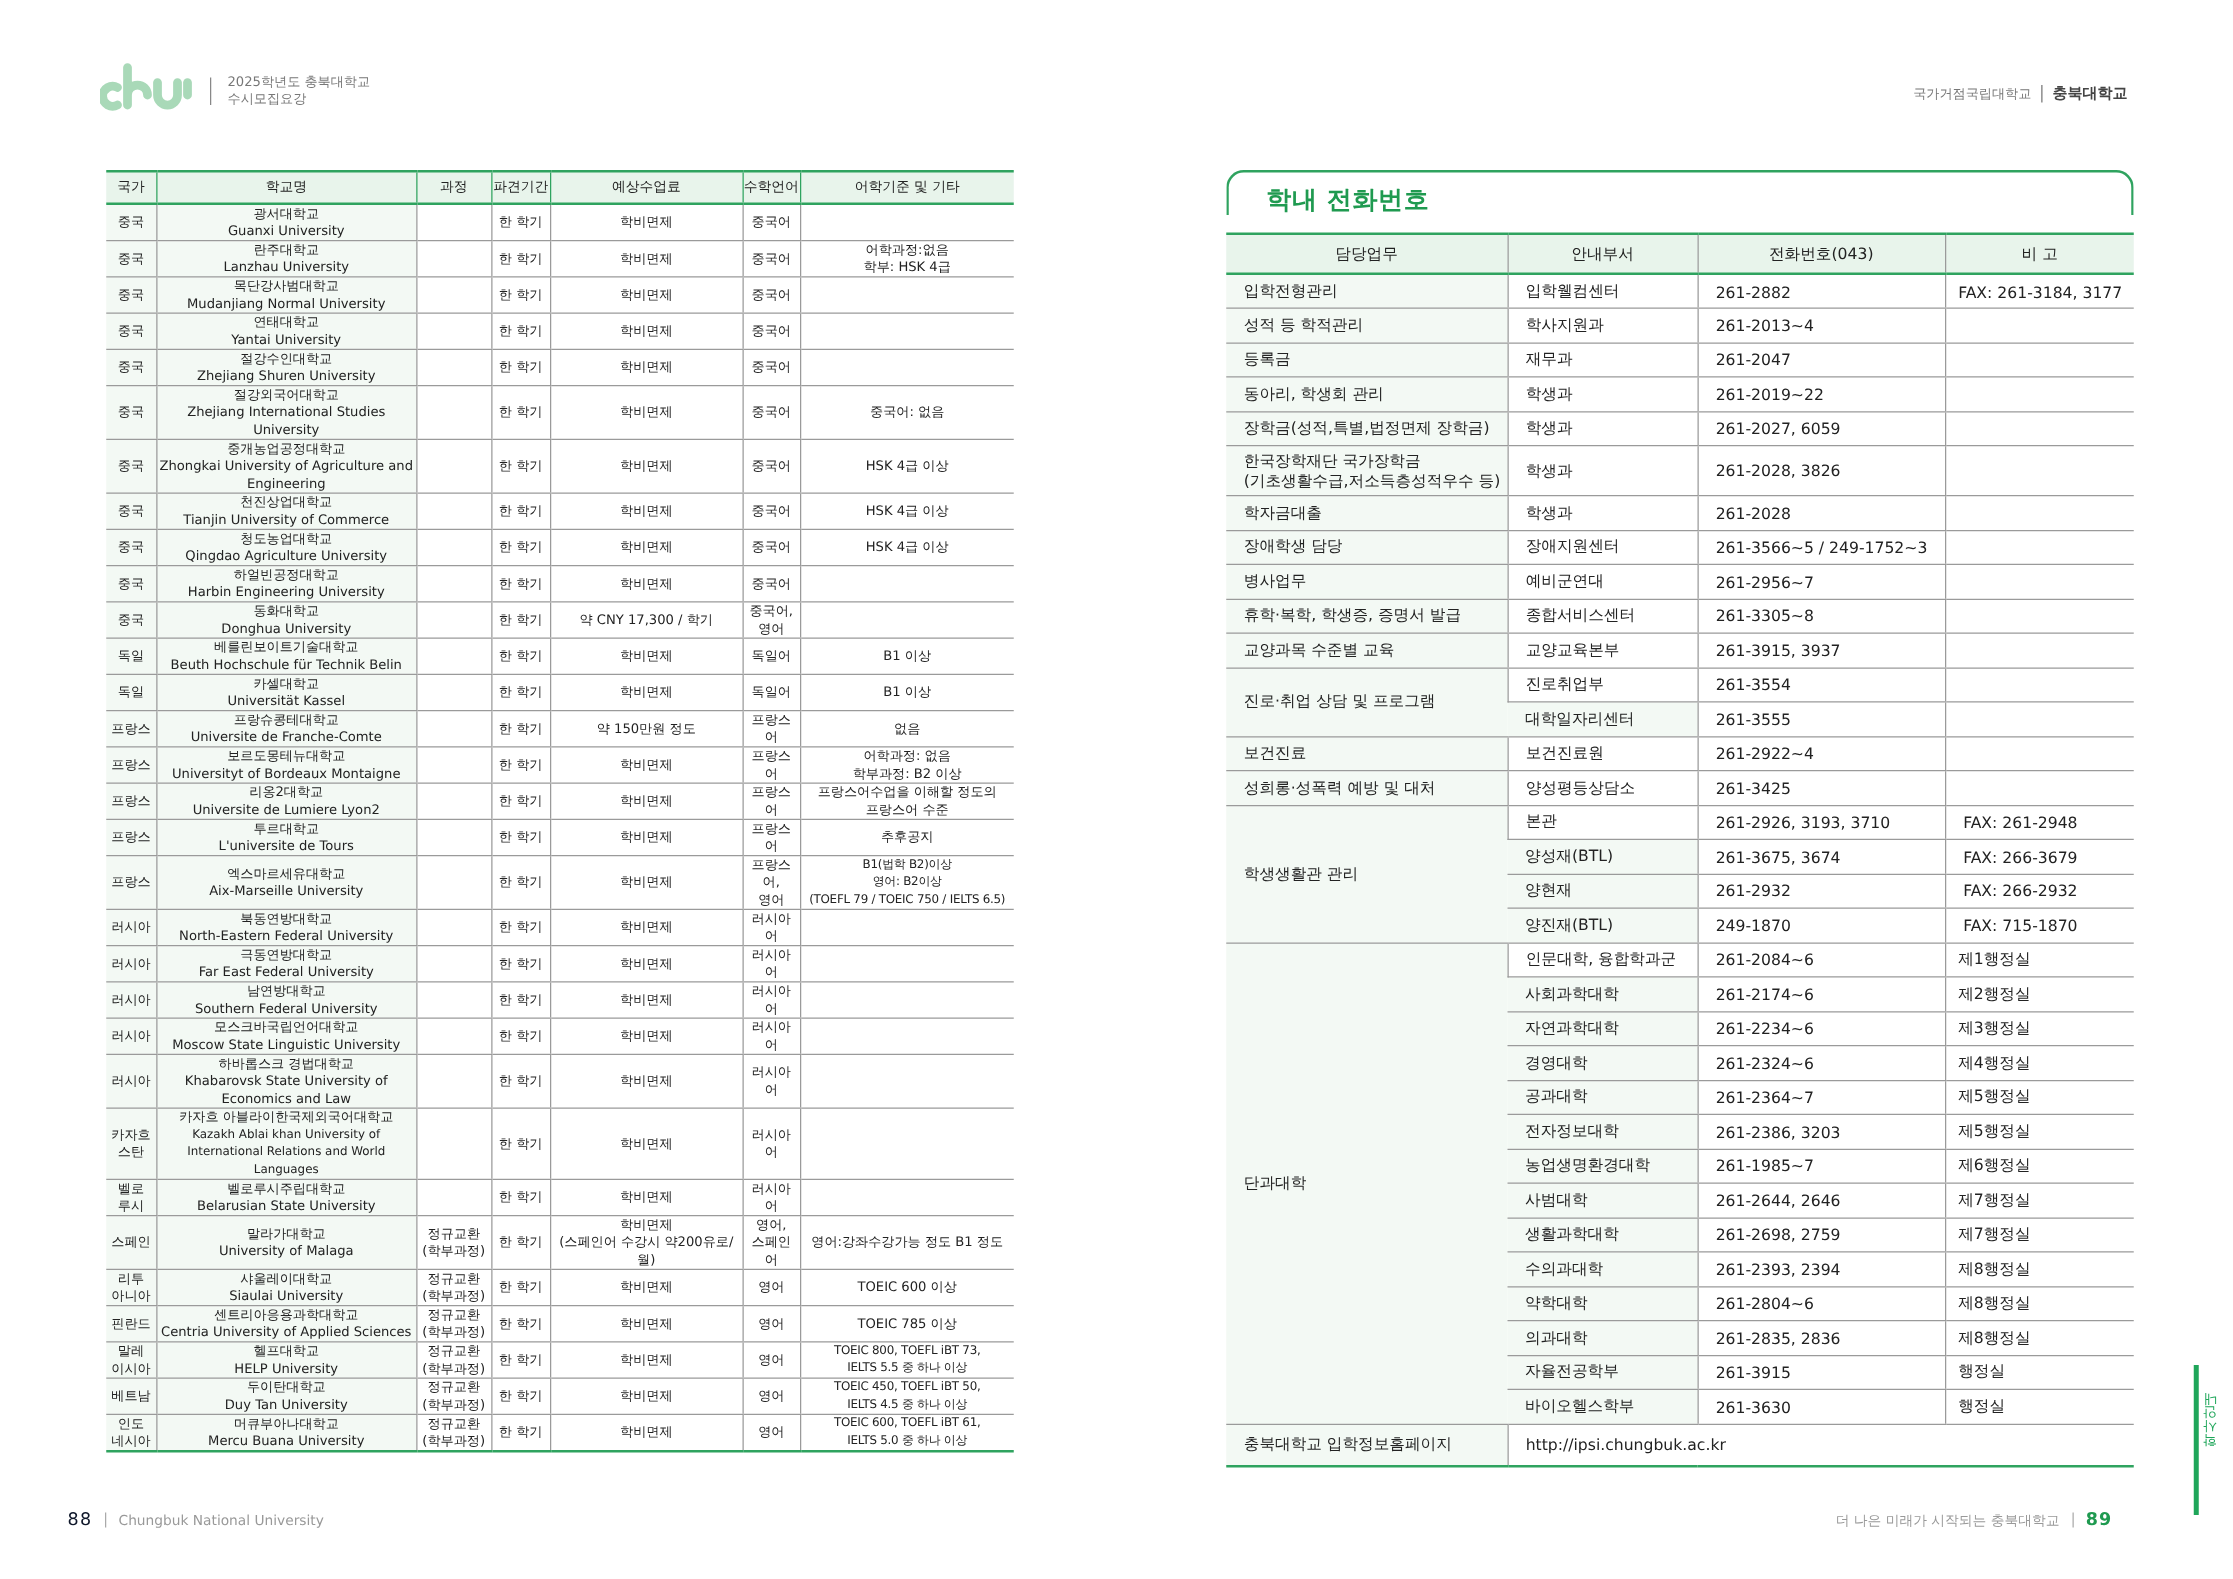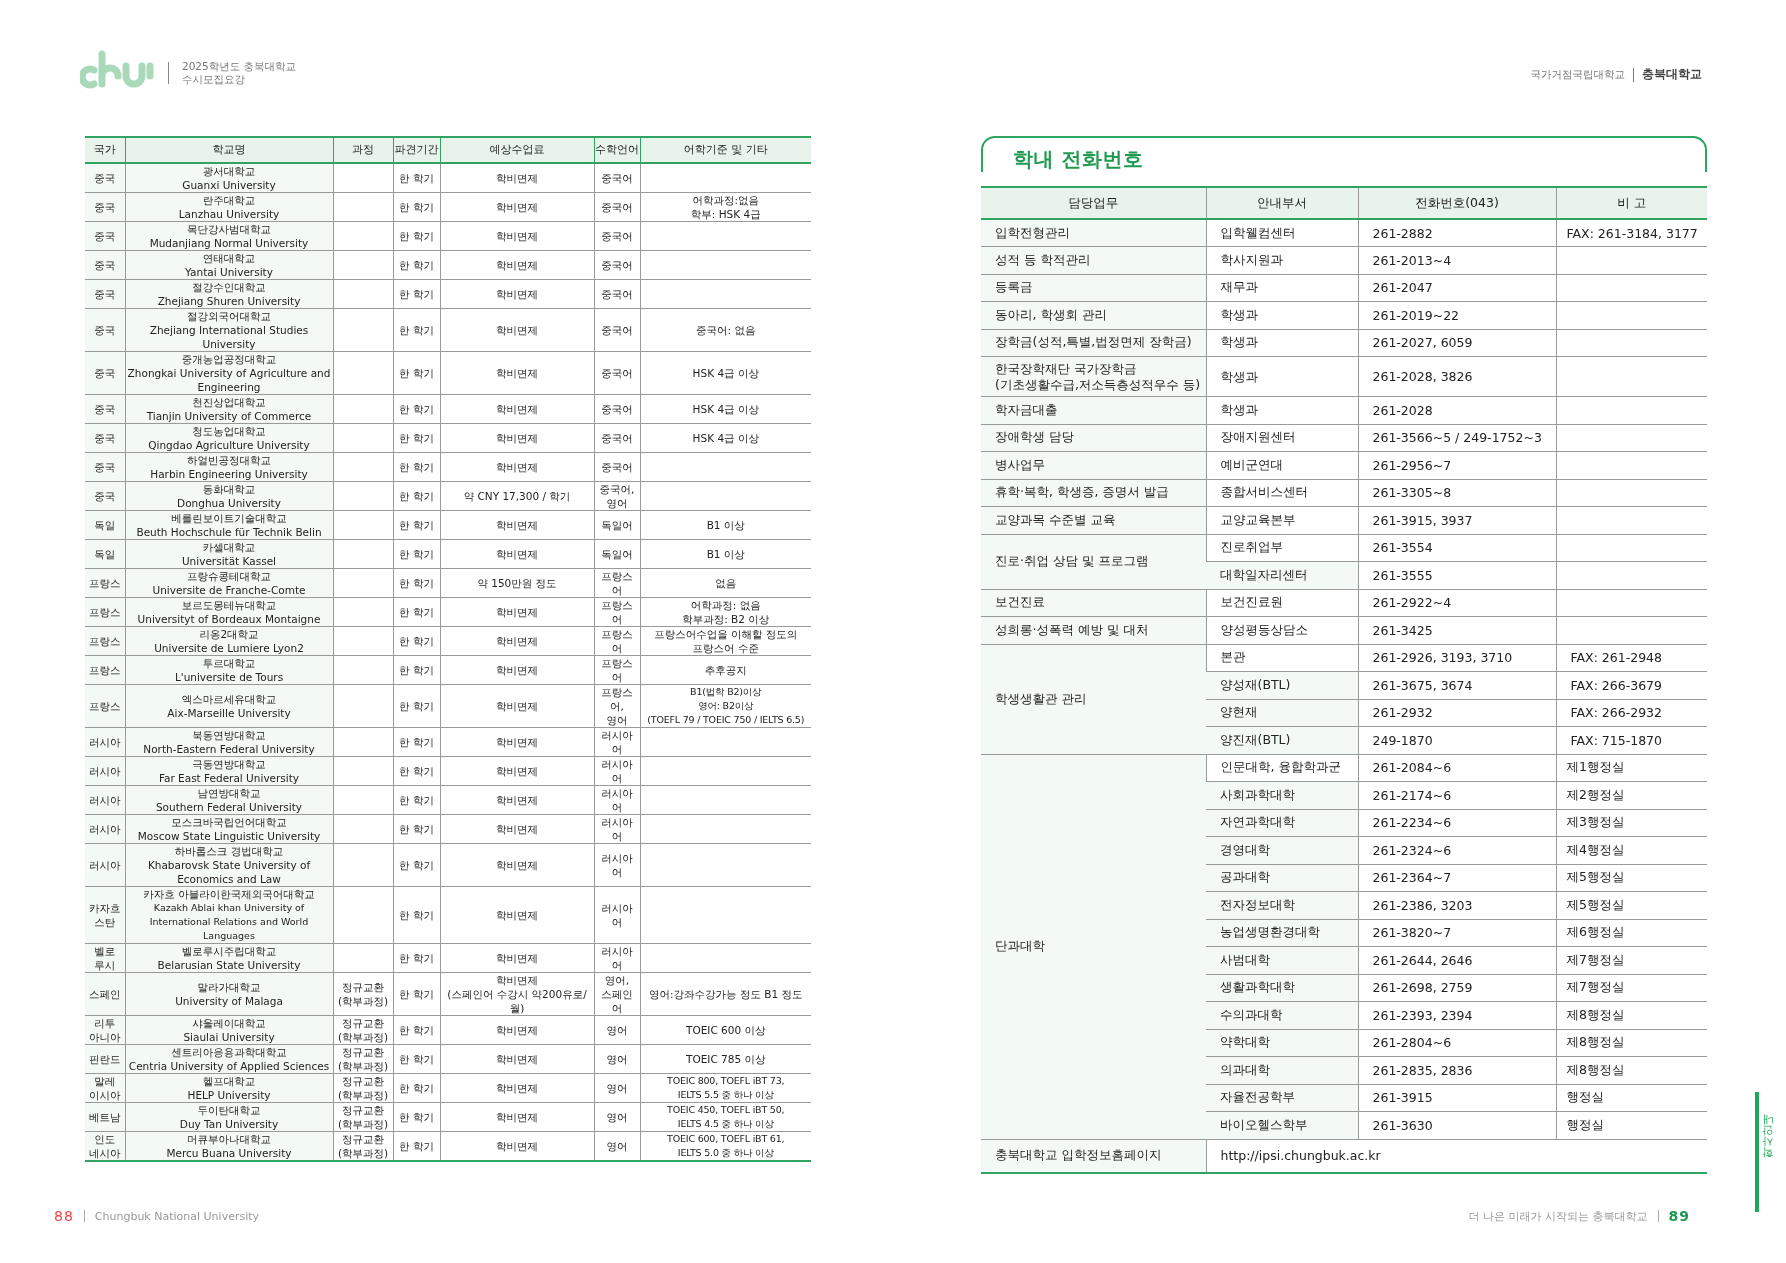--- a/index.html
+++ b/index.html
@@ -32,21 +32,21 @@
   .rtable th:first-child { border-left: none; }
   .rtable td { height: 27.5px; border-bottom: 1px solid #9a9a9a; border-left: 1px solid #9a9a9a; padding: 0 0 0 14px; text-align: left; vertical-align: middle; color: #222; }
   .rtable td:first-child { border-left: none; background: #f3f9f4; padding-left: 14px; }
   .rtable td.tall { height: 40px; line-height: 16px; }
   .rtable td.note { padding-left: 14px; }
   .rtable td.note-s { padding-left: 10px; }
   .rtable tr:last-child td { border-bottom: 2px solid #2fa35f; height: 34px; }
 
   
   .foot-l { position: absolute; left: 54px; top: 1208px; font-size: 11px; color: #999; display: flex; align-items: center; gap: 10px; }
-  .foot-l .pn { font-size: 14px; color: #ef4444; letter-spacing: 1px; }
+  .foot-l .pn { font-size: 14px; color: #0f172a; letter-spacing: 1px; }
   .foot-r { position: absolute; right: 96px; top: 1208px; font-size: 11px; color: #999; display: flex; align-items: center; gap: 10px; }
   .foot-r .pn { font-size: 14px; color: #1f9a50; font-weight: bold; letter-spacing: 1px; }
   .sep-bar { width: 1px; height: 12px; background: #aaa; }
 
   .side-tab { position: absolute; left: 1755px; top: 1092px; width: 4px; height: 120px; background: #1fa65a; }
   .side-label { position: absolute; left: 1762px; top: 1122px; font-size: 11px; color: #1fa65a; writing-mode: vertical-rl; transform: rotate(180deg); }
 </style>
 </head>
 <body>
 
@@ -645,21 +645,21 @@
         <td><span style="white-space: pre-line;">261-2364~7</span></td>
         <td class="note-s"><span style="white-space: pre-line;">제5행정실</span></td>
       </tr>
       <tr>
         <td><span style="white-space: pre-line;">전자정보대학</span></td>
         <td><span style="white-space: pre-line;">261-2386, 3203</span></td>
         <td class="note-s"><span style="white-space: pre-line;">제5행정실</span></td>
       </tr>
       <tr>
         <td><span style="white-space: pre-line;">농업생명환경대학</span></td>
-        <td><span style="white-space: pre-line;">261-3820~7</span></td>
+        <td><span style="white-space: pre-line;">261-1985~7</span></td>
         <td class="note-s"><span style="white-space: pre-line;">제6행정실</span></td>
       </tr>
       <tr>
         <td><span style="white-space: pre-line;">사범대학</span></td>
         <td><span style="white-space: pre-line;">261-2644, 2646</span></td>
         <td class="note-s"><span style="white-space: pre-line;">제7행정실</span></td>
       </tr>
       <tr>
         <td><span style="white-space: pre-line;">생활과학대학</span></td>
         <td><span style="white-space: pre-line;">261-2698, 2759</span></td>

